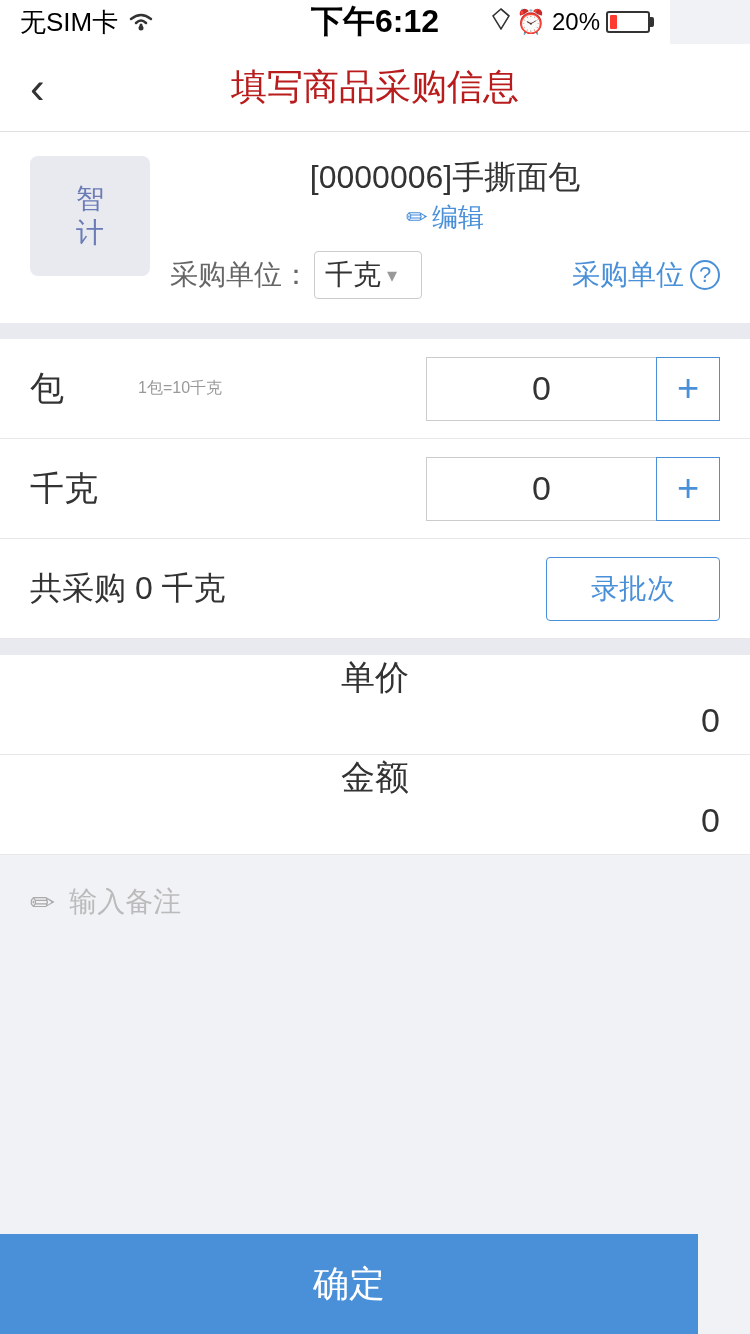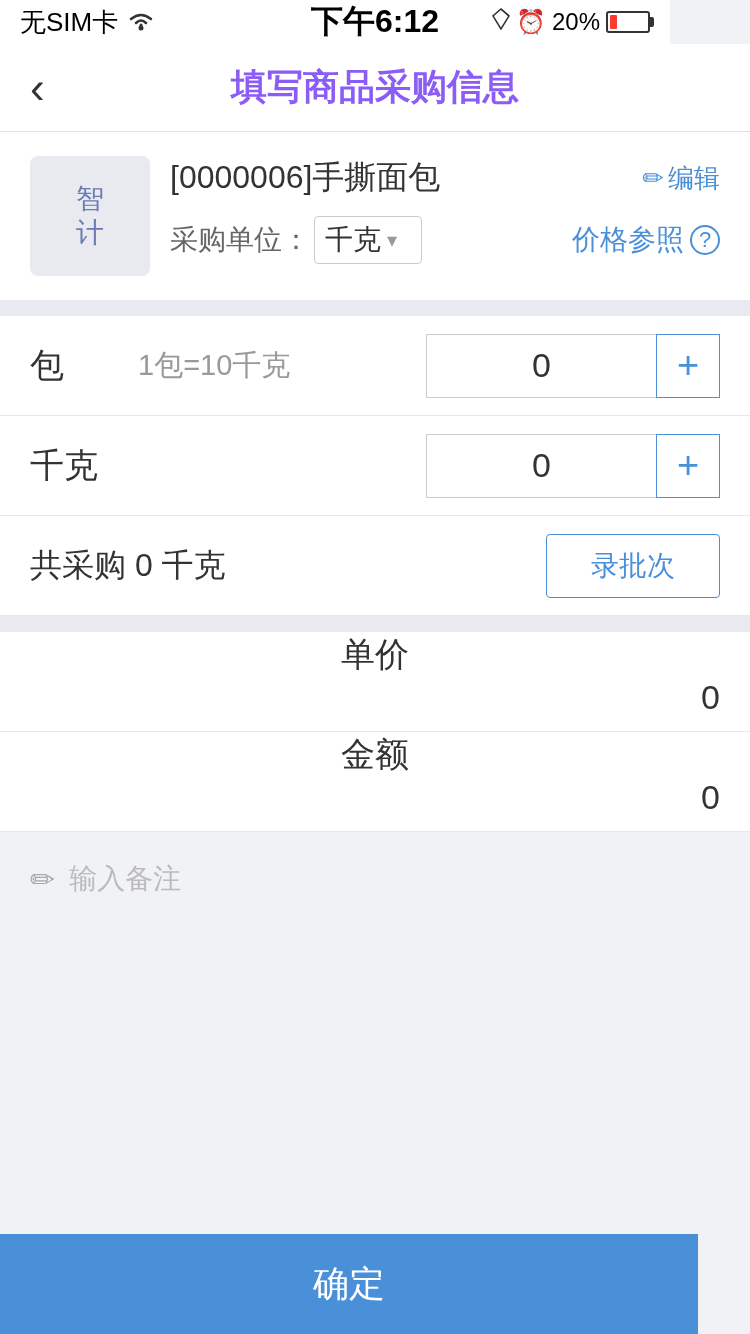--- a/index.html
+++ b/index.html
@@ -85,22 +85,22 @@
     .nav-back {
       position: absolute;
       left: 30px;
       font-size: 44px;
       color: #333;
       cursor: pointer;
       line-height: 1;
     }
     .nav-title {
       font-size: 36px;
-      font-weight: 700;
-      color: #8b5cf6;
+      font-weight: 400;
+      color: #b91c1c;
     }
 
     
     .product-card {
       background: #fff;
       margin-top: 0;
       padding: 24px 30px;
       display: flex;
       align-items: flex-start;
       gap: 20px;
@@ -122,20 +122,21 @@
       line-height: 1.2;
     }
     .product-info {
       flex: 1;
     }
     .product-name-row {
       display: flex;
       align-items: center;
       justify-content: space-between;
       margin-bottom: 16px;
+      flex-direction: column;
     }
     .product-name {
       font-size: 32px;
       color: #333;
       font-weight: 500;
     }
     .edit-btn {
       font-size: 26px;
       color: #4a90d9;
       display: flex;
@@ -206,21 +207,21 @@
       padding: 0 30px;
       height: 100px;
       border-bottom: 1px solid #e8e8e8;
     }
     .input-row-label {
       font-size: 34px;
       color: #333;
       min-width: 100px;
     }
     .input-row-sublabel {
-      font-size: 29px;
+      font-size: 16px;
       color: #999;
       margin-left: 8px;
     }
     .input-row-right {
       margin-left: auto;
       display: flex;
       align-items: center;
       gap: 0;
     }
     .number-input {
@@ -405,21 +406,21 @@
           <span>编辑</span>
         </div>
       </div>
       <div class="purchase-unit-row">
         <span class="unit-label">采购单位：</span>
         <div class="unit-select">
           <span>千克</span>
           <span class="unit-select-arrow">▾</span>
         </div>
         <div class="price-ref">
-          <span>价格参照</span>
+          <span>采购单位</span>
           <div class="price-ref-help">?</div>
         </div>
       </div>
     </div>
   </div>
 
   <div class="section-divider"></div>
 
   <div class="input-section">
 

